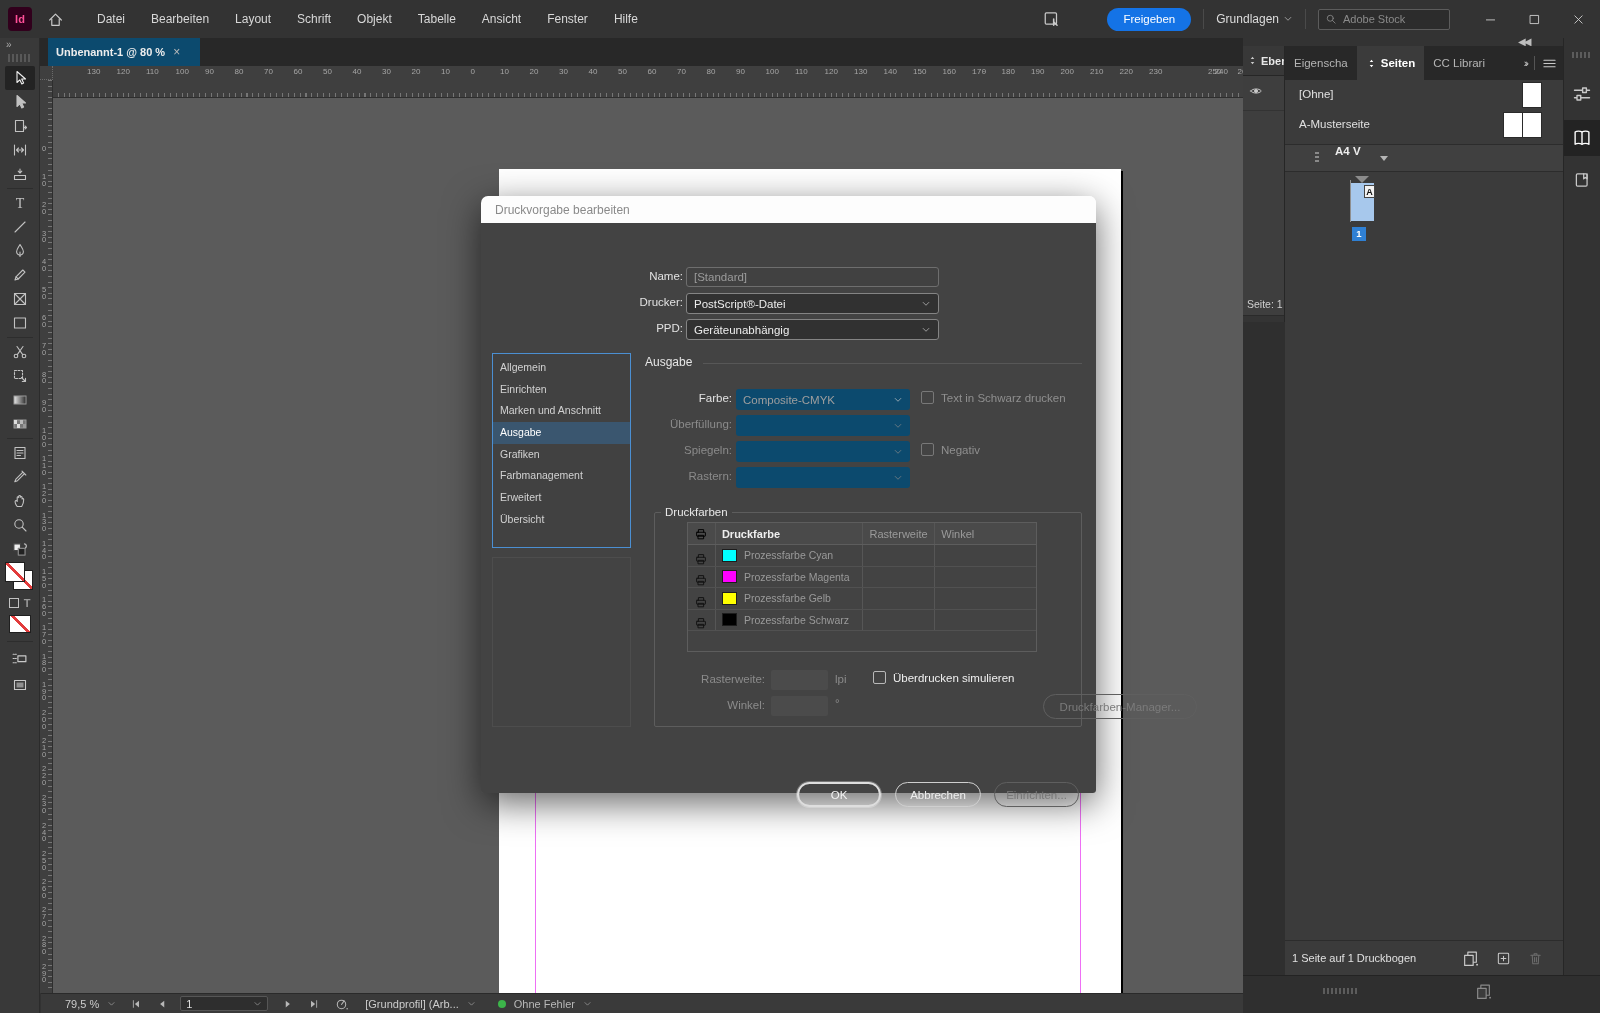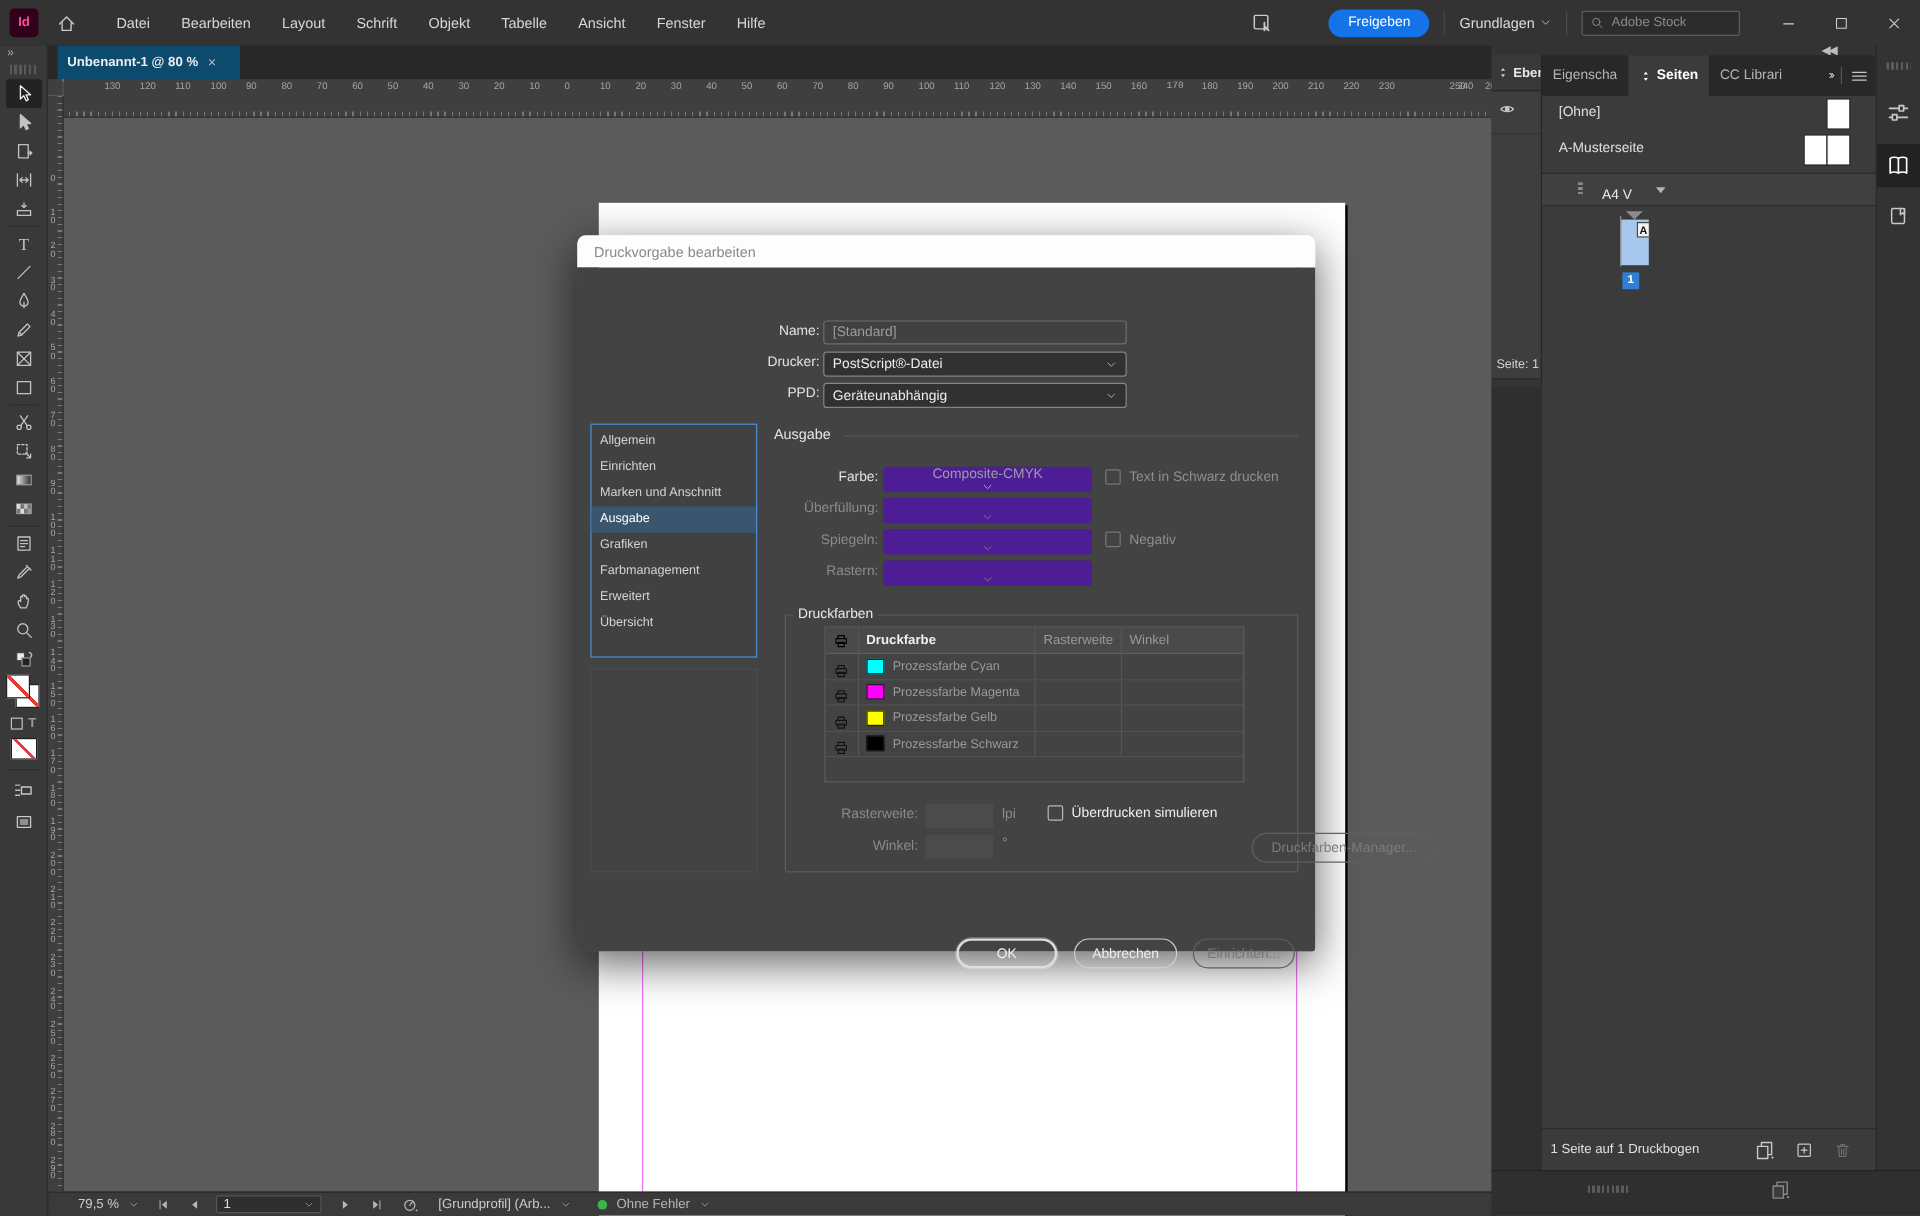--- a/index.html
+++ b/index.html
@@ -81,21 +81,21 @@
   #dialog { position:absolute; left:481px; top:196px; width:615px; height:597px; z-index:30;
     box-shadow:0 10px 36px rgba(0,0,0,.6); border-radius:7px 7px 3px 3px; }
   #dlg-title { height:27px; background:#fdfdfd; border-radius:7px 7px 0 0; color:#8a8a8a; font-size:12px;
     display:flex; align-items:center; padding-left:14px; }
   #dlg-body { position:relative; height:570px; background:#434343; border-radius:0 0 3px 3px; }
   .lbl { position:absolute; font-size:11.5px; color:#e2e2e2; text-align:right; }
   .lbl.dim { color:#8b8b8b; }
   .dd { position:absolute; height:21px; border-radius:3px; display:flex; align-items:center;
     justify-content:space-between; padding:0 7px; font-size:11.5px; }
   .dd.dark { background:#313131; border:1px solid #848484; color:#ededed; }
-  .dd.flat { background:#4c1d95; color:#9e9e9e;flex-direction:column; }
+  .dd.flat { background:#0c4a6e; color:#9e9e9e; }
   .dd.flat.empty { color:transparent; }
   .dd .chev { width:10px; height:10px; }
   .txtin { position:absolute; height:20px; background:#414141; border:1px solid #6e6e6e; border-radius:3px;
     color:#9b9b9b; font-size:11.5px; display:flex; align-items:center; padding:0 7px; }
   #seclist { position:absolute; left:11px; top:130px; width:139px; height:195px;
     border:1px solid #4b8fd2; background:#414141; padding-top:3px; }
   .sec-item { height:21.7px; line-height:21.7px; font-size:10.5px; color:#d2d2d2; padding-left:7px; }
   .sec-item.sel { background:#3a566f; color:#fff; }
   #secempty { position:absolute; left:11px; top:334px; width:139px; height:170px; border:1px solid #4d4d4d; }
   #out-head { position:absolute; left:164px; top:132px; font-size:12px; color:#e6e6e6; }
@@ -148,21 +148,21 @@
   #pp-tab-extra { position:absolute; right:6px; top:0; height:34px; display:flex; align-items:center; gap:7px; color:#cfcfcf; }
   #pp-tab-extra .dd-arrows { font-size:11px; letter-spacing:-2px; }
   #pp-tab-extra .vsep { width:1px; height:14px; background:#555; }
   .master-row { position:relative; height:30px; }
   .master-row .mlbl { position:absolute; left:14px; top:8px; font-size:11.5px; color:#e0e0e0; }
   .mthumb { position:absolute; top:3px; width:18px; height:24px; background:#fff; box-shadow:0 0 0 1px #2a2a2a; }
   #pp-sep1 { height:1px; background:#2c2c2c; margin-top:4px; }
   #a4row { position:relative; height:27px; background:#404040; border-bottom:1px solid #2c2c2c; }
   #a4row .grip-v { position:absolute; left:30px; top:7px; width:4px; height:12px;
     background:repeating-linear-gradient(to bottom,#8a8a8a 0 2px, transparent 2px 4px); }
-  #a4row .a4lbl { position:absolute; left:50px; top:12px; font-size:11.5px; font-weight:normal; color:#ececec; }
+  #a4row .a4lbl { position:absolute; left:50px; top:0; font-size:11.5px; font-weight:bold; color:#ececec; }
   #a4row .caret { position:absolute; left:95px; top:11px; width:0; height:0;
     border-left:4px solid transparent; border-right:4px solid transparent; border-top:5px solid #b5b5b5; }
   #spread-marker { position:absolute; left:70px; top:130px; width:0; height:0;
     border-left:7px solid transparent; border-right:7px solid transparent; border-top:7px solid #8b8b8b; }
   #spine { position:absolute; left:65px; top:134px; width:1px; height:42px; background:#8f8f8f; }
   #page-thumb { position:absolute; left:66px; top:137px; width:23px; height:38px; background:var(--thumb); }
   #master-badge { position:absolute; left:79px; top:139px; width:11px; height:13px; background:#f2f2f2;
     color:#101010; font-size:9px; font-weight:bold; text-align:center; line-height:13px; border:1px solid #444; }
   #pagenum-badge { position:absolute; left:67px; top:181px; width:14px; height:14px; background:var(--badge);
     color:#fff; font-size:9.5px; font-weight:bold; text-align:center; line-height:14px; }

